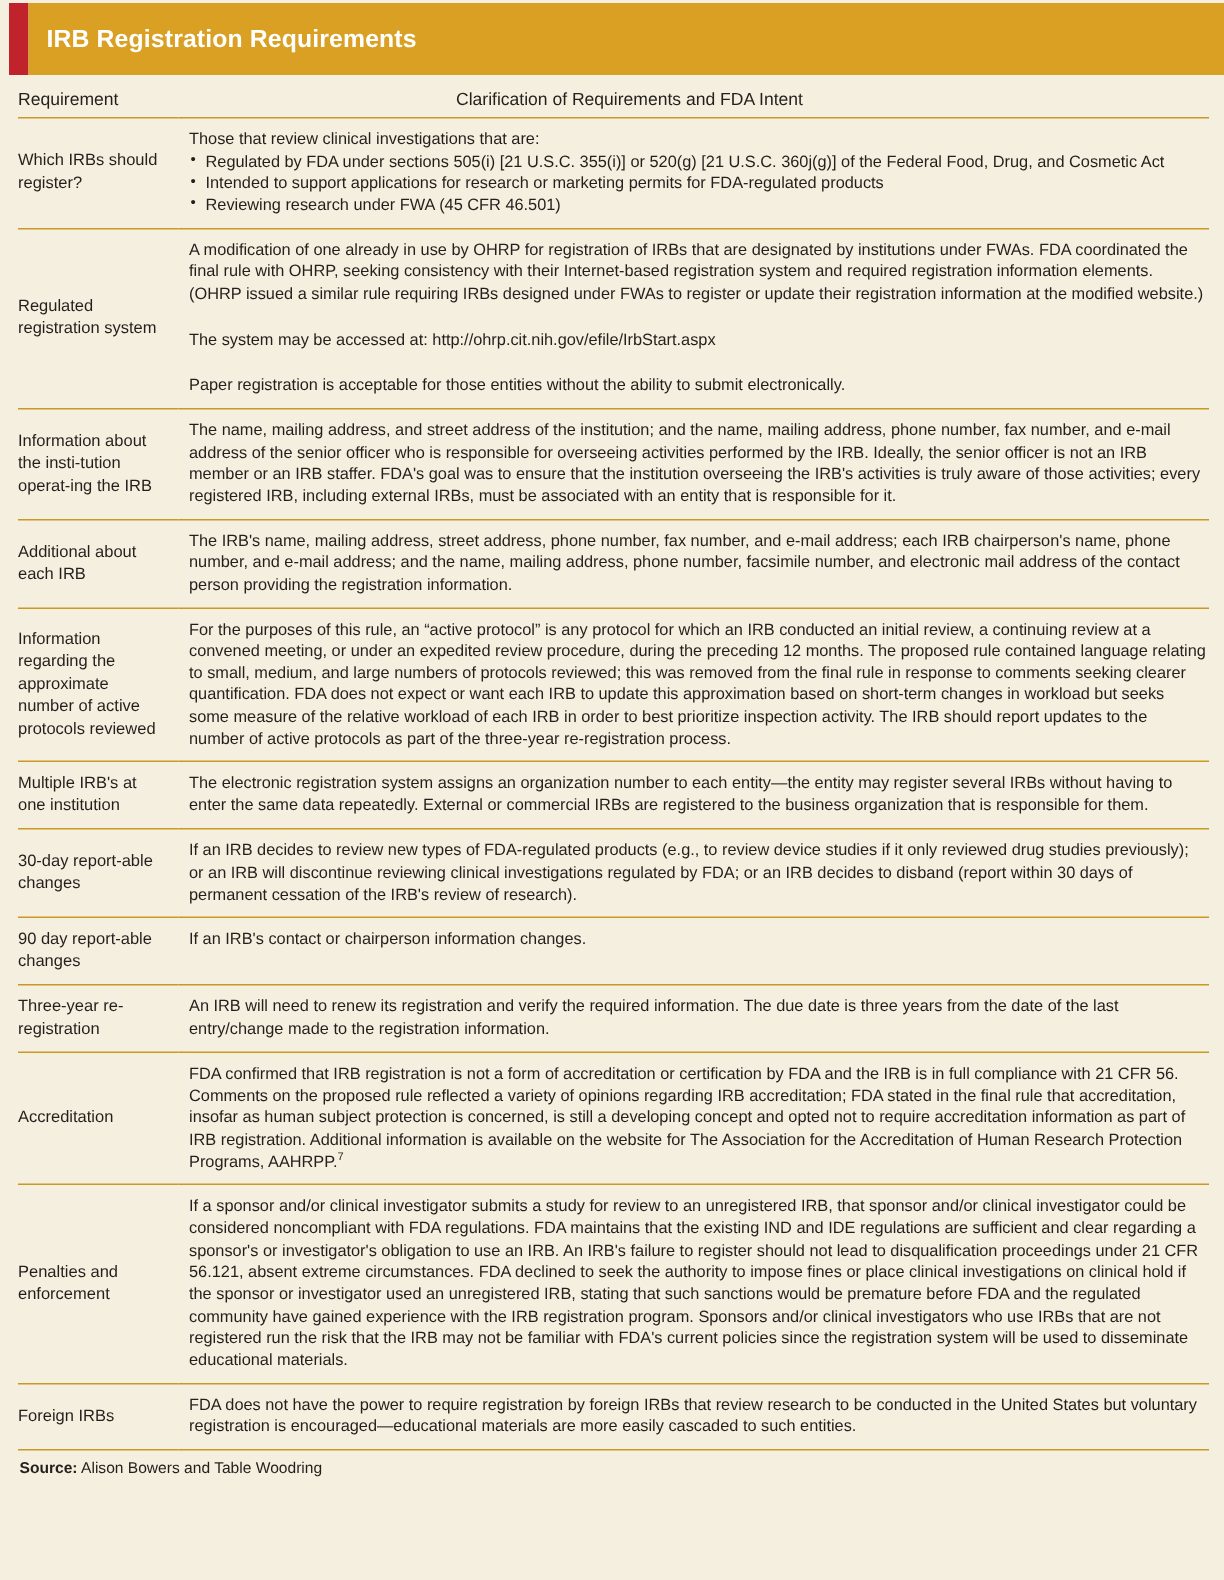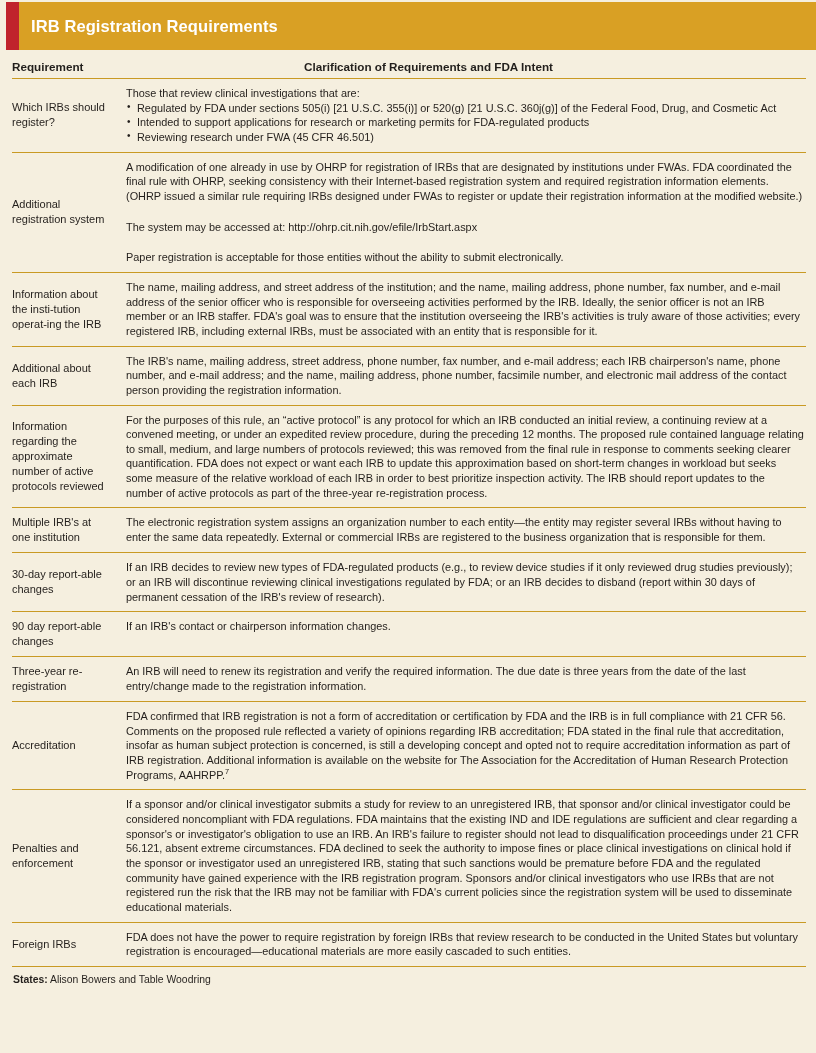--- a/index.html
+++ b/index.html
@@ -60,21 +60,21 @@
     width: 794px;
     border-collapse: collapse;
     table-layout: fixed;
   }
   table.irb col.c1 { width: 107px; }
   table.irb col.c2 { width: 687px; }
 
   table.irb th {
     text-align: left;
     font-size: 11.7px;
-    font-weight: bold;
+    font-weight: normal;
     color: #221f1c;
     padding: 10px 0 5px 0;
     vertical-align: bottom;
     border-bottom: 1.6px solid #c99a23;
   }
   th.col-clar {
     padding-left: 0;
   }
   th.col-clar .th-inner {
     padding-left: 185px;
@@ -196,21 +196,21 @@
               <p class="clar-p">Those that review clinical investigations that are:</p>
               <ul class="bullets">
                 <li>Regulated by FDA under sections 505(i) [21 U.S.C. 355(i)] or 520(g) [21 U.S.C. 360j(g)] of the Federal Food, Drug, and Cosmetic Act</li>
                 <li>Intended to support applications for research or marketing permits for FDA-regulated products</li>
                 <li>Reviewing research under FWA (45 CFR 46.501)</li>
               </ul>
             </td>
           </tr>
           <tr>
             <td class="req">
-              <div class="req-label">Additional registration system</div>
+              <div class="req-label">Regulated registration system</div>
             </td>
             <td class="clar">
               <p class="clar-p">A modification of one already in use by OHRP for registration of IRBs that are designated by institutions under FWAs. FDA coordinated the final rule with OHRP, seeking consistency with their Internet-based registration system and required registration information elements. (OHRP issued a similar rule requiring IRBs designed under FWAs to register or update their registration information at the modified website.)</p>
               <p class="clar-p">The system may be accessed at: http://ohrp.cit.nih.gov/efile/IrbStart.aspx</p>
               <p class="clar-p">Paper registration is acceptable for those entities without the ability to submit electronically.</p>
             </td>
           </tr>
           <tr>
             <td class="req">
               <div class="req-label">Information about the insti-tution operat-ing the IRB</div>
@@ -289,18 +289,18 @@
             </td>
             <td class="clar">
               <p class="clar-p">FDA does not have the power to require registration by foreign IRBs that review research to be conducted in the United States but voluntary registration is encouraged—educational materials are more easily cascaded to such entities.</p>
             </td>
           </tr>
         </tbody>
     </table>
   </div>
 
   <div class="source-line">
-    <span class="src-label">States:</span>
+    <span class="src-label">Source:</span>
     <span>Alison Bowers and Table Woodring</span>
   </div>
 
 
 </div>
 
 </body></html>

